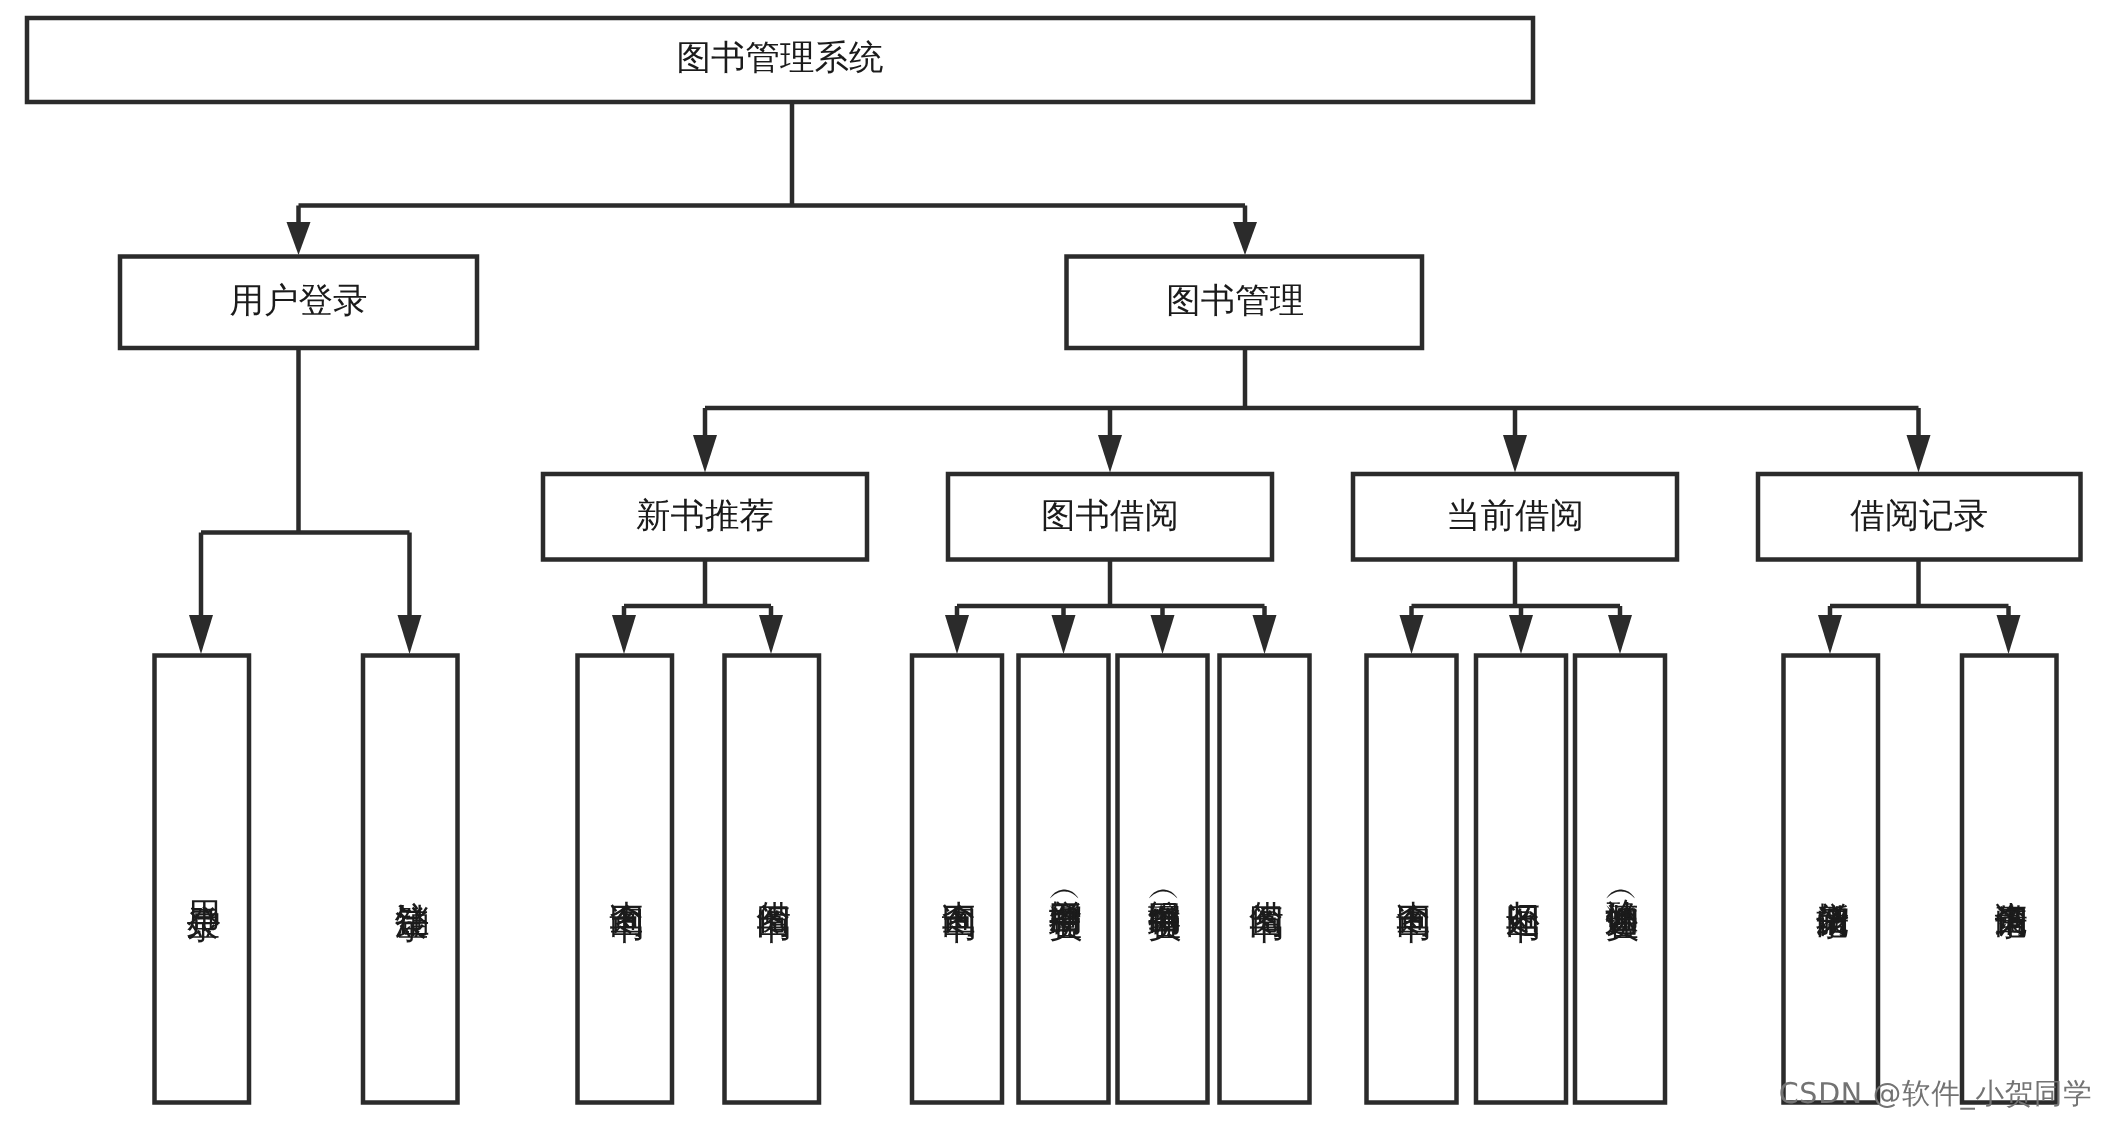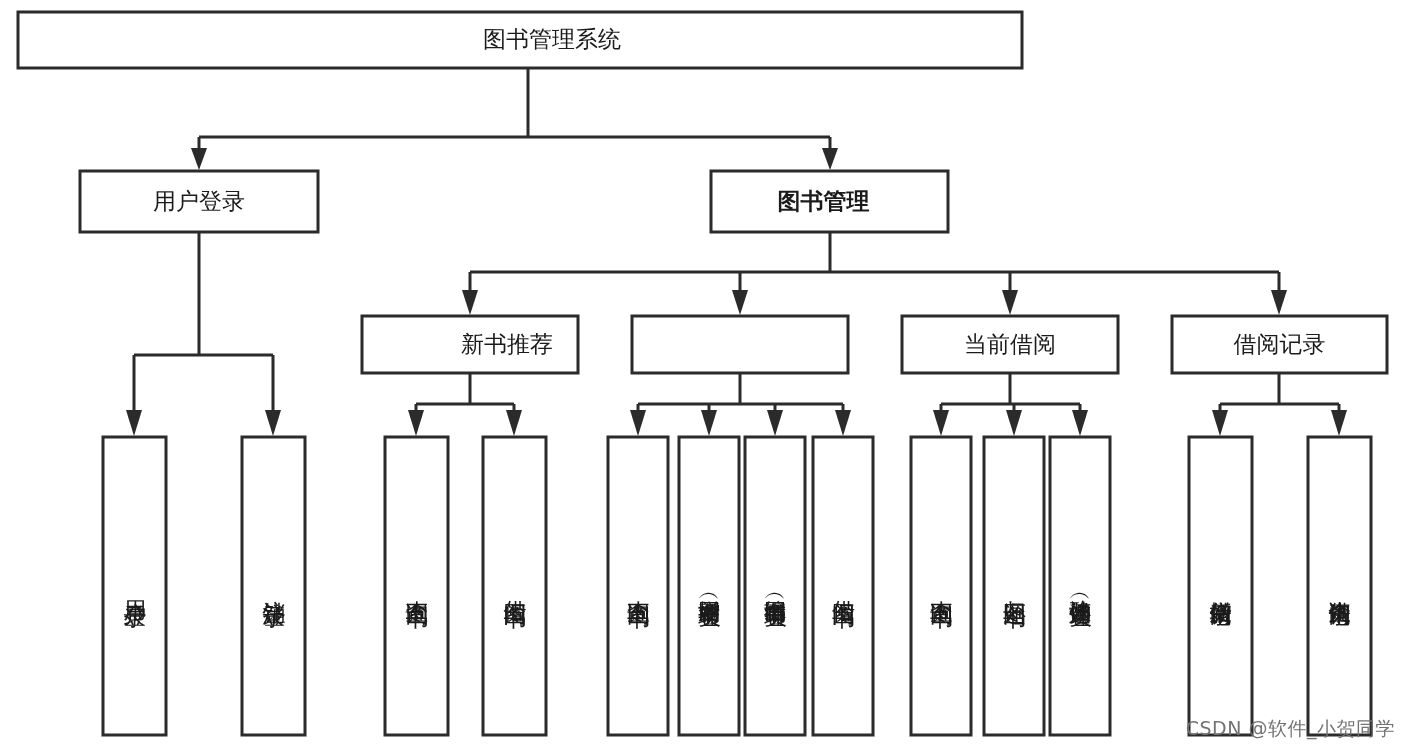--- a/index.html
+++ b/index.html
@@ -188,26 +188,27 @@
       <path class="connector" d="M 1279 373 L 1279 404"></path>
       <path class="connector" d="M 1220 404 L 1339 404"></path>
       <path class="connector" d="M 1220 404 L 1220 412"></path>
       <path class="connector" d="M 1339 404 L 1339 412"></path>
       <polygon class="arrow-head" points="1212,410 1228,410 1220,436"></polygon>
       <polygon class="arrow-head" points="1331,410 1347,410 1339,436"></polygon>
     </g>
 
   </svg>
 
-  <div class="node-label horiz" style="left:18px; top:12px; width:1004px; height:56px;margin-left:32px;">图书管理系统</div>
+  <div class="node-label horiz" style="left:18px; top:12px; width:1004px; height:56px;">图书管理系统</div>
 
   <div class="node-label horiz" style="left:80px; top:171px; width:238px; height:61px;">用户登录</div>
-  <div class="node-label horiz" style="left:711px; top:171px; width:225px; height:61px;font-weight:bold;">图书管理</div>
-
-  <div class="node-label horiz" style="left:384px; top:316px; width:216px; height:57px;padding-left:15px;">新书推荐</div>
+  <div class="node-label horiz" style="left:711px; top:171px; width:225px; height:61px;">图书管理</div>
+
+  <div class="node-label horiz" style="left:362px; top:316px; width:216px; height:57px;">新书推荐</div>
+  <div class="node-label horiz" style="left:632px; top:316px; width:216px; height:57px;">图书借阅</div>
   <div class="node-label horiz" style="left:1172px; top:316px; width:215px; height:57px;">借阅记录</div>
   <div class="node-label horiz" style="left:902px; top:316px; width:216px; height:57px;">当前借阅</div>
 
   <div class="node-label vert" style="left:103px; top:437px; width:63px; height:298px;">用户登录</div>
   <div class="node-label vert" style="left:242px; top:437px; width:63px; height:298px;">注销登录</div>
 
   <div class="node-label vert" style="left:385px; top:437px; width:63px; height:298px;">查询图书</div>
   <div class="node-label vert" style="left:483px; top:437px; width:63px; height:298px;">借阅图书</div>
 
   <div class="node-label vert" style="left:608px; top:437px; width:60px; height:298px;">查询图书</div>

